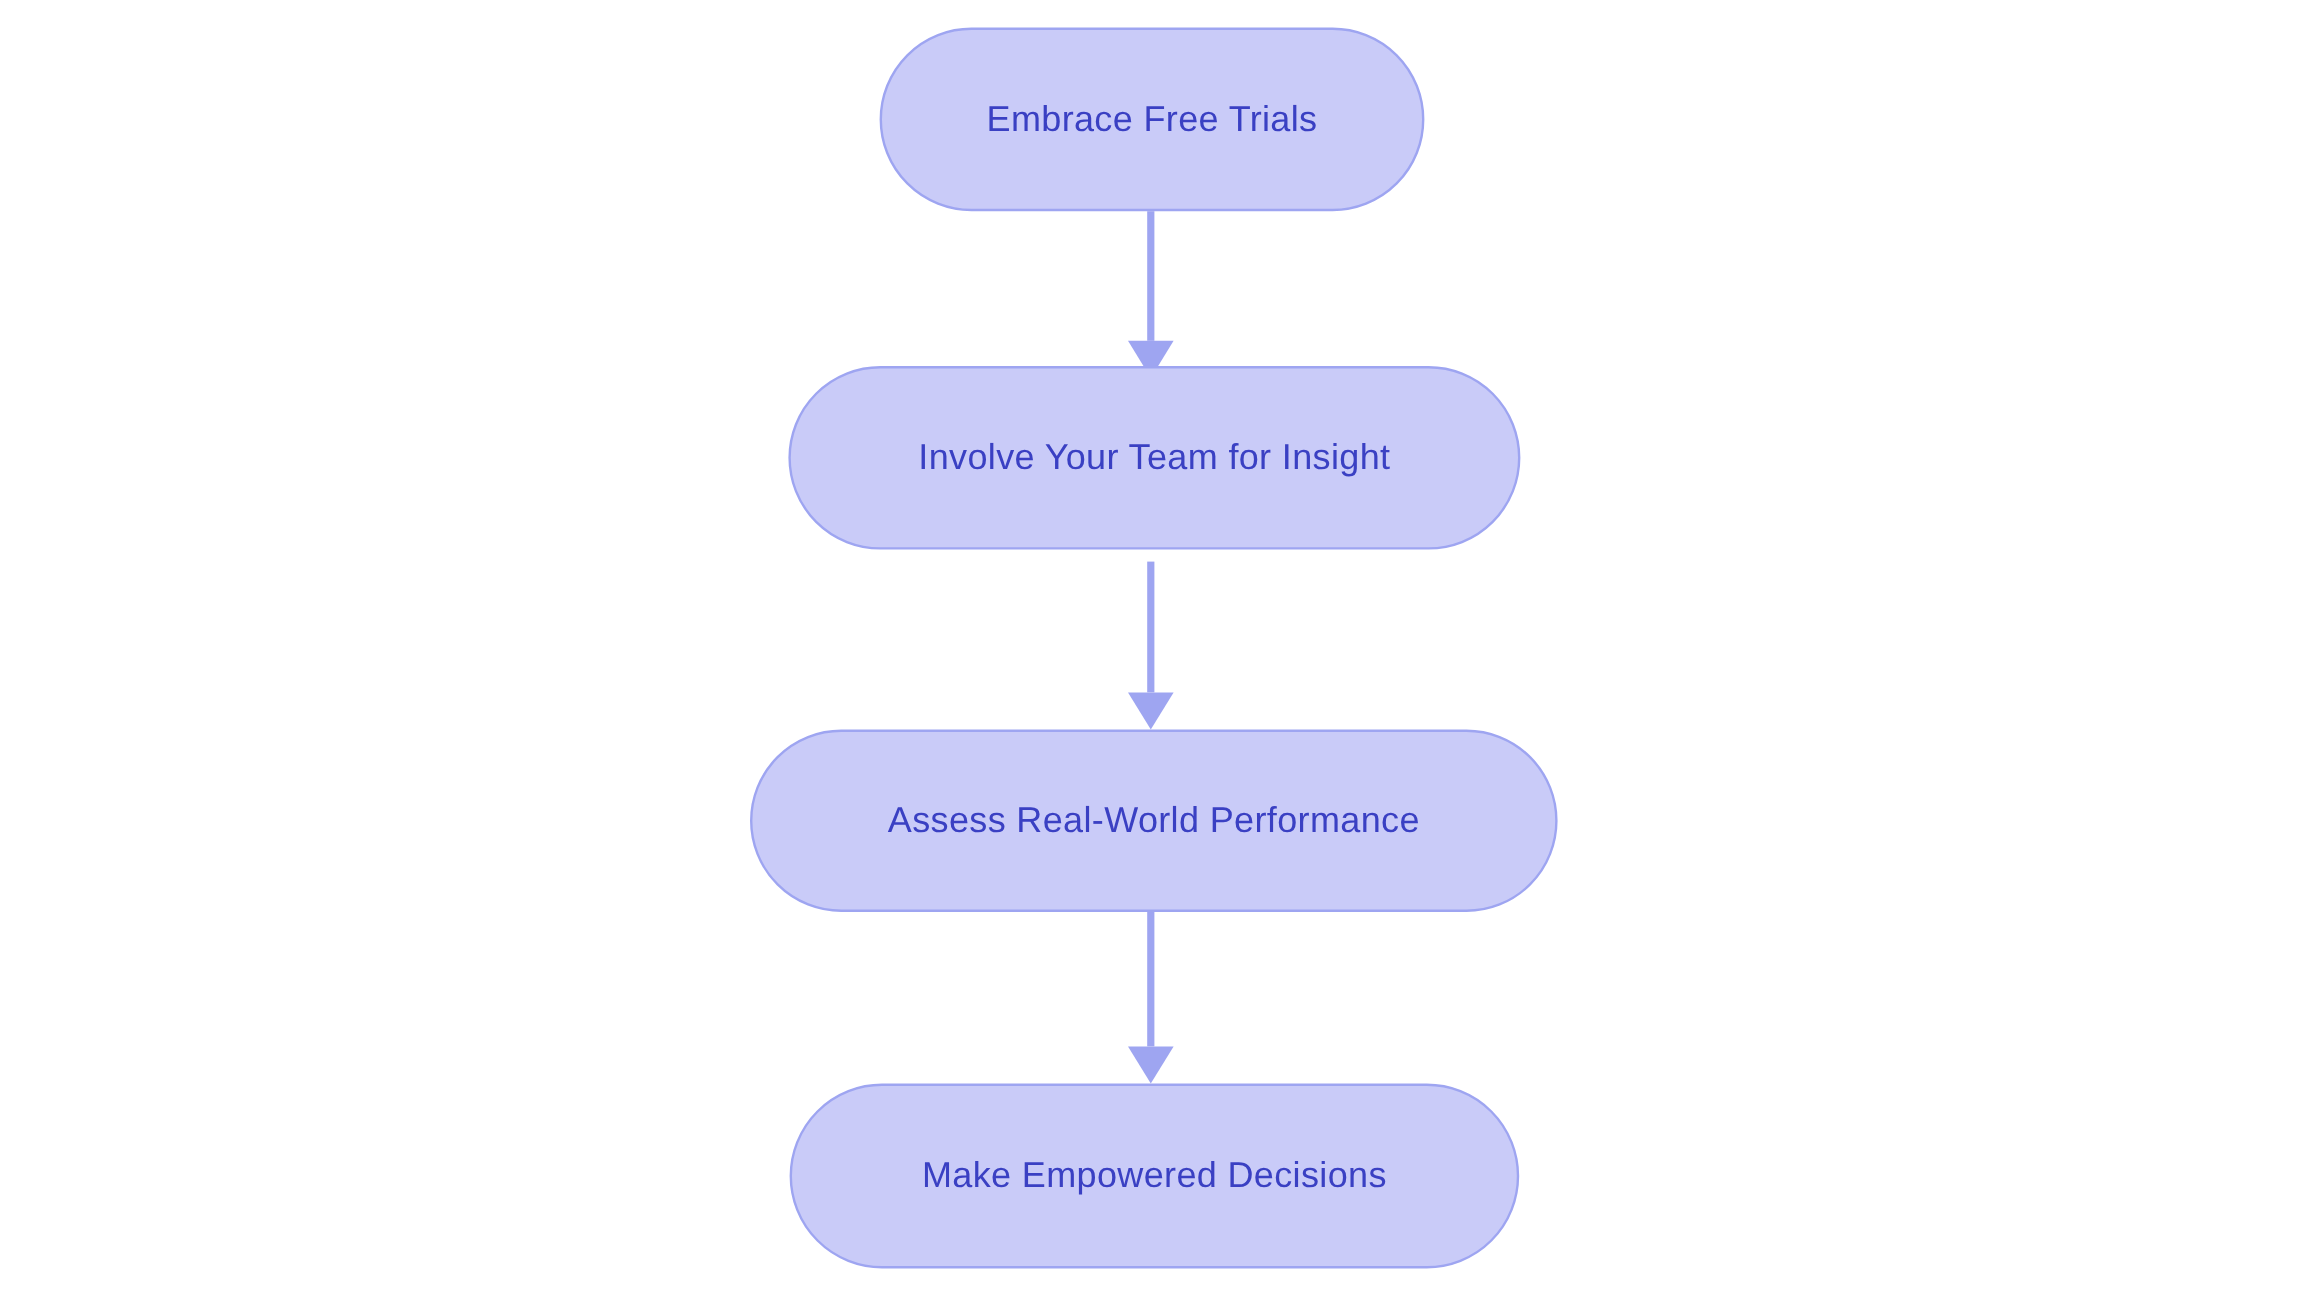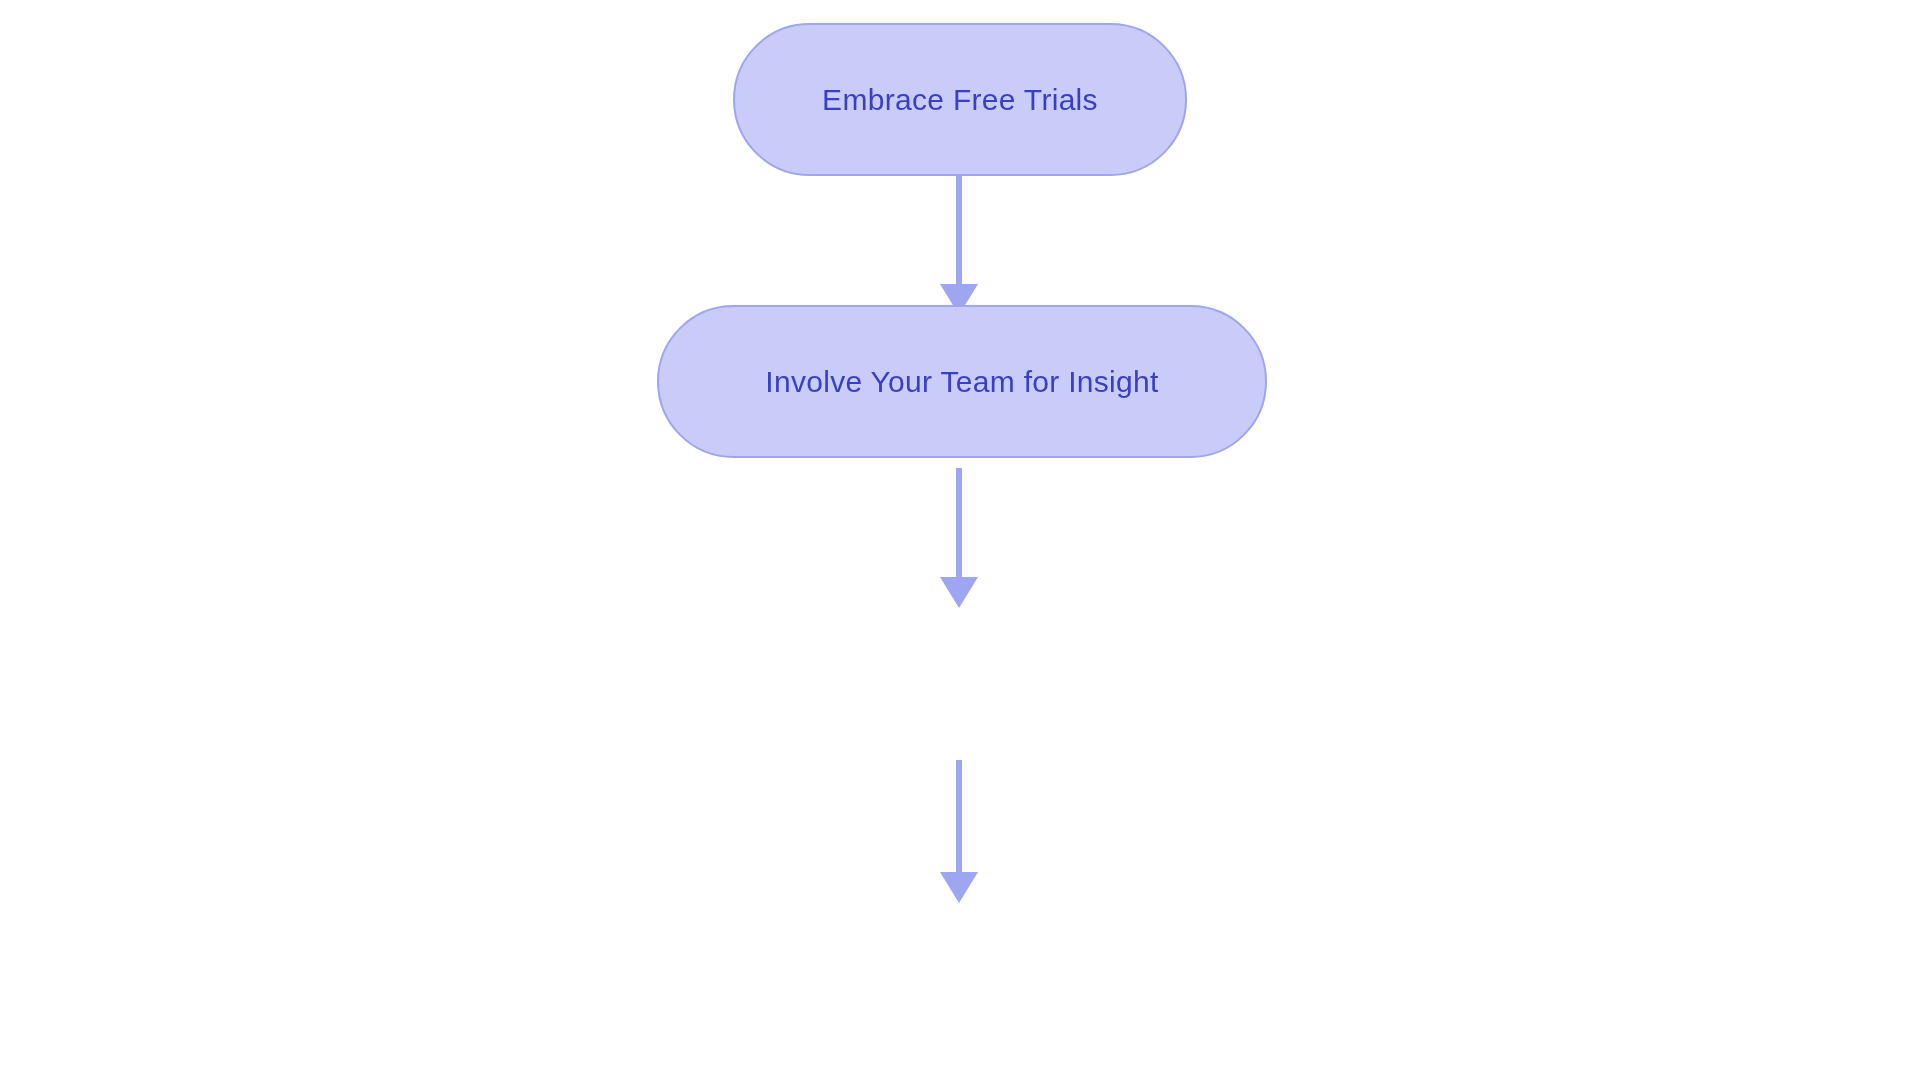--- a/index.html
+++ b/index.html
@@ -80,20 +80,26 @@
 
   <div class="node node-2">
     <span class="node-label">Involve Your Team for Insight</span>
   </div>
 
   <div class="arrow arrow-2">
     <div class="arrow-line"></div>
     <div class="arrow-head"></div>
   </div>
 
+  <div class="node node-3">
+    <span class="node-label">Assess Real-World Performance</span>
+  </div>
 
   <div class="arrow arrow-3">
     <div class="arrow-line"></div>
     <div class="arrow-head"></div>
   </div>
 
+  <div class="node node-4">
+    <span class="node-label">Make Empowered Decisions</span>
+  </div>
 
 </div>
 
 </body></html>

